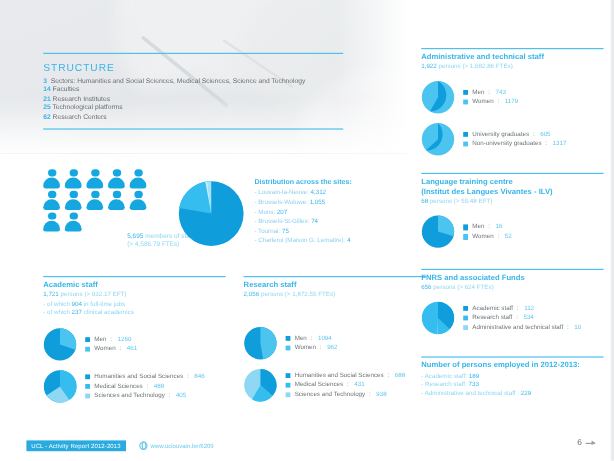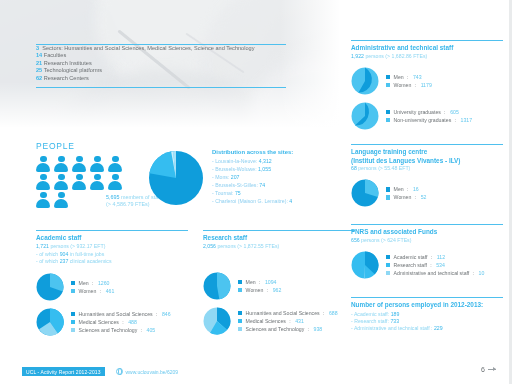--- a/index.html
+++ b/index.html
@@ -114,32 +114,32 @@
     <div class="blob b4"></div>
       <div class="blob b5"></div>
     <div class="pen"></div>
       <div class="pen2"></div>
     <div class="fade"></div>
       <div class="fadeR"></div>
   </div>
 
   <div class="structure">
     <div class="rule top"></div>
+    <div class="sect-title title">STRUCTURE</div>
     <ul class="struct-list">
       <li><b>3</b>&nbsp; <span>Sectors: Humanities and Social Sciences, Medical Sciences, Science and Technology</span></li>
       <li><b>14</b> <span>Faculties</span></li>
       <li><b>21</b> <span>Research Institutes</span></li>
       <li><b>25</b> <span>Technological platforms</span></li>
       <li><b>62</b> <span>Research Centers</span></li>
     </ul>
     <div class="rule bot"></div>
   </div>
 
   <div class="people">
-    <div class="sect-title title">PEOPLE</div>
     <div class="fig-grid">
       <div class="fig-row">
         <div class="person">
             <i class="head"></i>
             <i class="body"></i>
           </div>
         <div class="person">
             <i class="head"></i>
             <i class="body"></i>
           </div>

